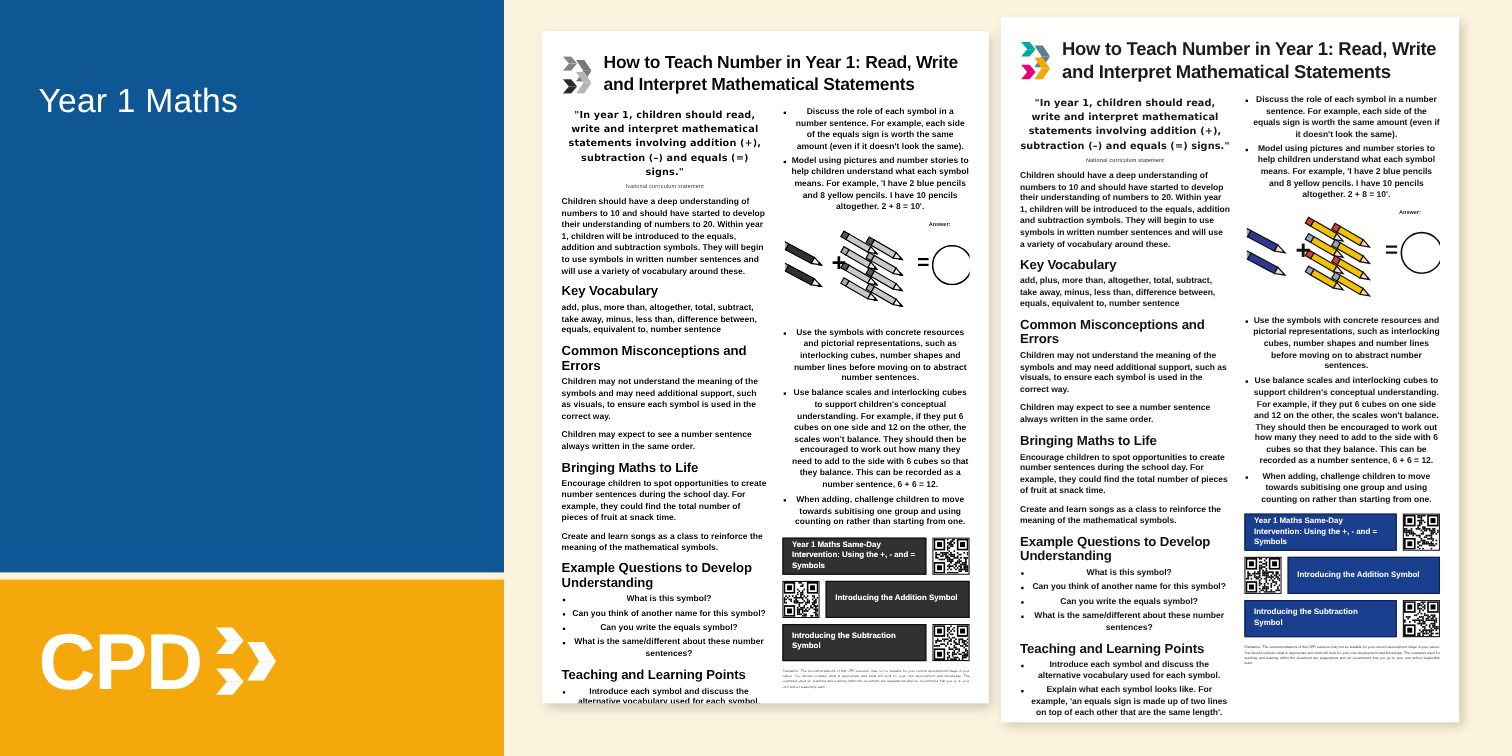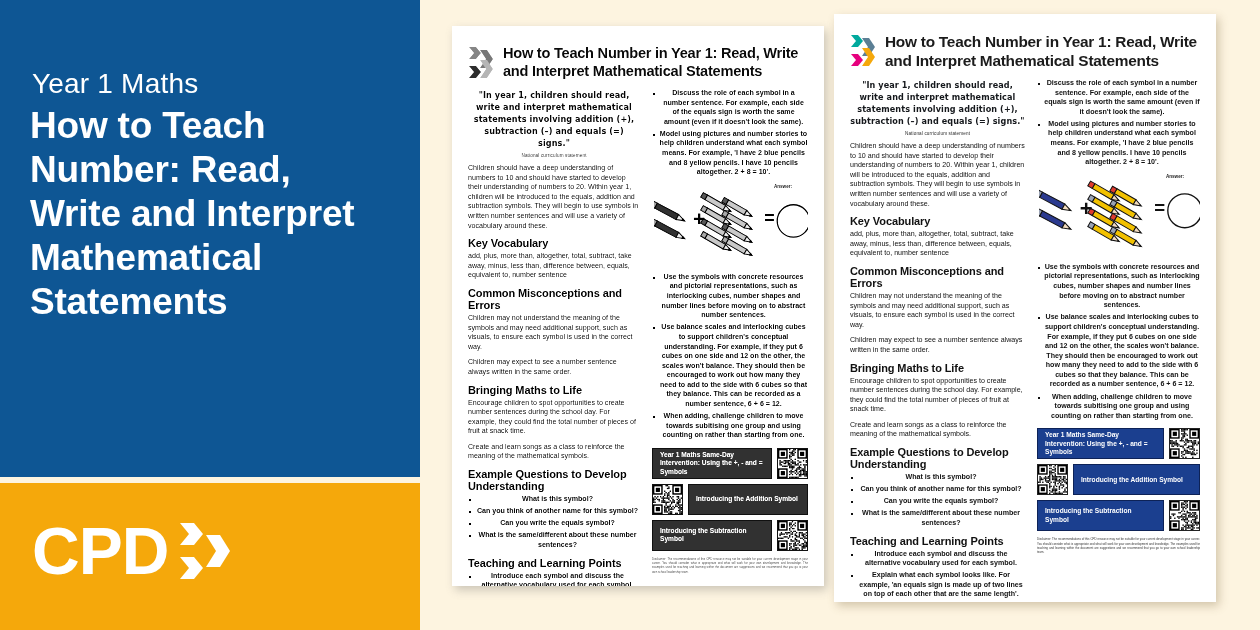--- a/index.html
+++ b/index.html
@@ -89,21 +89,21 @@
     font-family: "DejaVu Sans", sans-serif;
     letter-spacing: .1px;
     margin-bottom: 4px;
   }
   .nc-caption {
     text-align: center; color: #2b2b2b;
     font-size: 4.6px; letter-spacing: .15px; margin-bottom: 6px;
   }
   .body-p {
     color: #111; font-size: 7.1px; line-height: 9.6px;
-    font-weight: 400; margin-bottom: 6px;
+    font-weight: 700; margin-bottom: 6px;
   }
   .h-sec {
     color: #111; font-size: 11px; font-weight: 600;
     margin: 2px 0 3px 0; letter-spacing: -.1px;
   }
   ul.bul { list-style: none; margin: 0 0 6px 0; padding: 0; }
   ul.bul li {
     position: relative; padding-left: 7px;
     color: #111; font-size: 7.1px; line-height: 9.6px; font-weight: 600;
     margin-bottom: 2.5px;
@@ -152,21 +152,20 @@
 </head>
 <body>
 
 <div id="root">
 
   <div class="promo">
     <div class="promo-blue"></div>
     <div class="promo-gold"></div>
 
     <div class="promo-eyebrow">Year 1 Maths</div>
-    <div class="promo-title">How to Teach Number: Read, Write and Interpret Mathematical Statements</div>
 
     <div class="cpd-lockup">
       <span class="cpd-word">CPD</span>
       <svg class="cpd-mark" viewBox="0 0 56 60">
         <path d="M4 2 L18 2 L27 13 L13 13 Z" fill="#ffffff"></path>
         <path d="M4 24 L18 24 L27 13 L13 13 Z" fill="#ffffff"></path>
         <path d="M4 58 L18 58 L27 47 L13 47 Z" fill="#ffffff"></path>
         <path d="M4 36 L18 36 L27 47 L13 47 Z" fill="#ffffff"></path>
         <path d="M30 14 L44 14 L54 30 L40 30 Z" fill="#ffffff"></path>
         <path d="M30 46 L44 46 L54 30 L40 30 Z" fill="#ffffff"></path>

